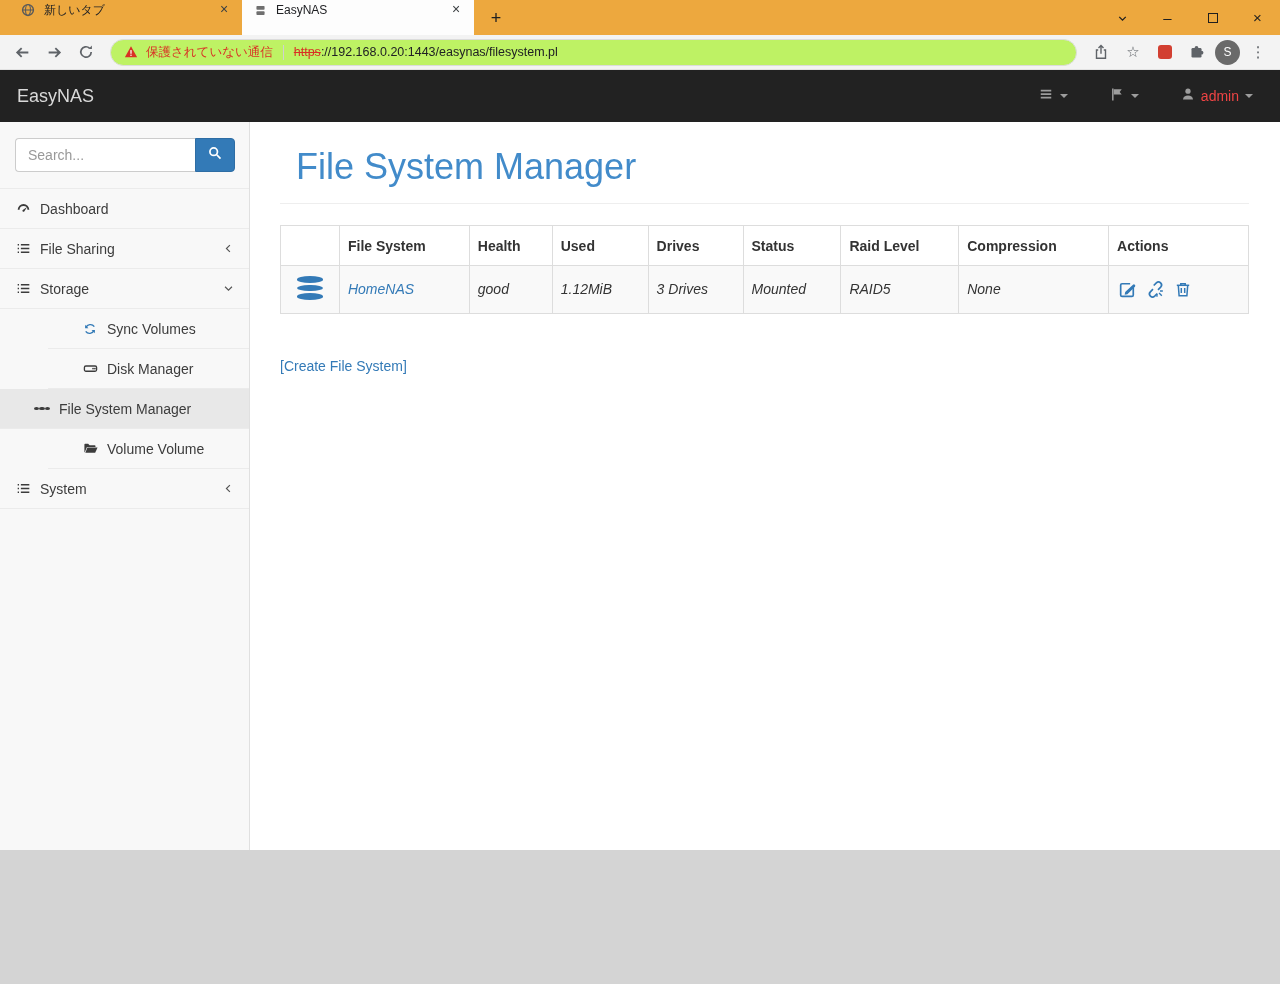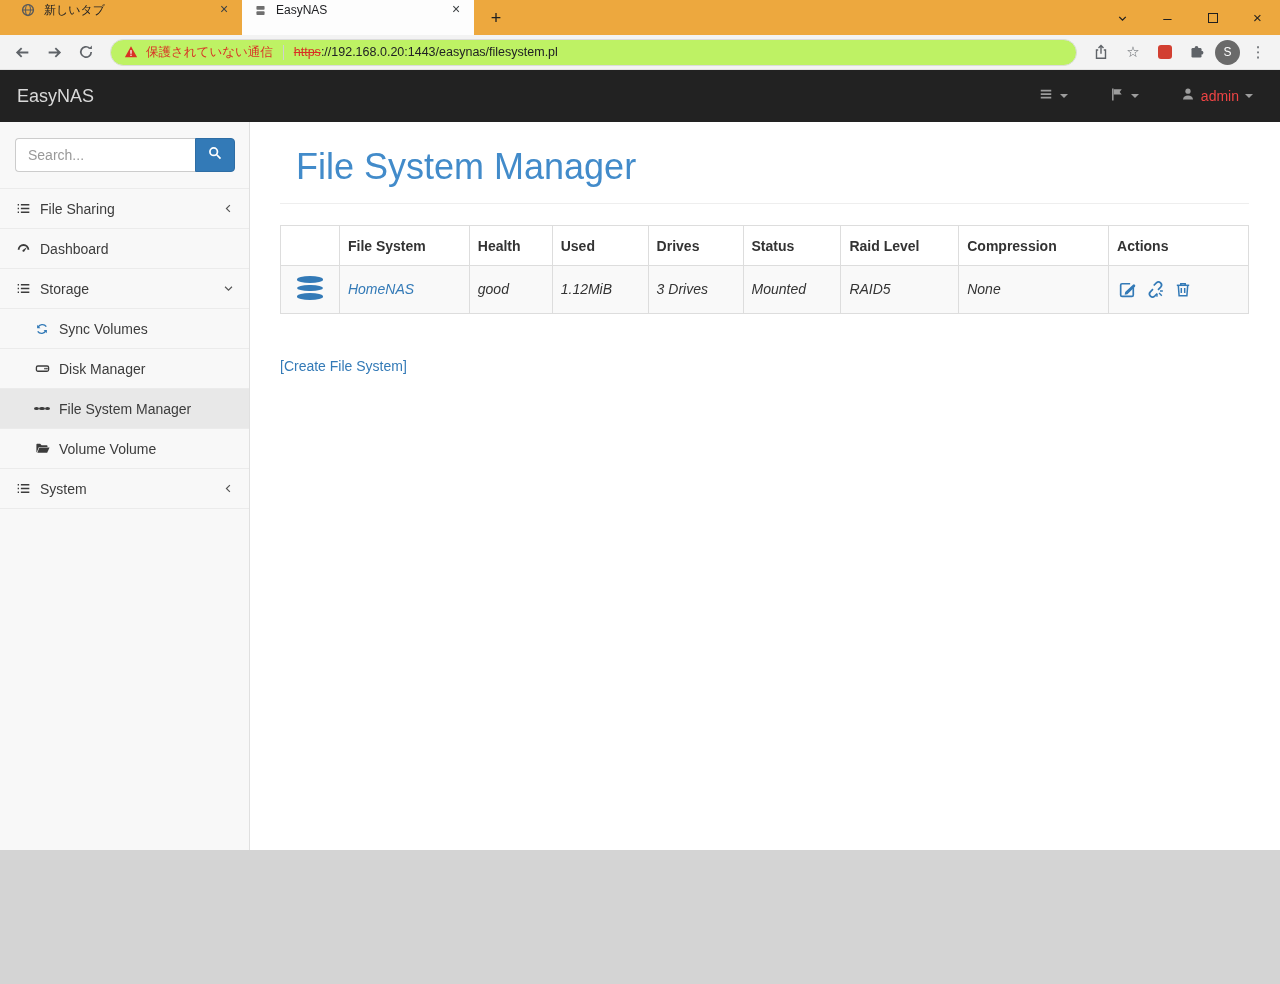--- a/index.html
+++ b/index.html
@@ -93,21 +93,21 @@
   .search-input::placeholder { color:#999; }
   .search-btn {
     width:40px; background:#337ab7; border:1px solid #2e6da4; border-radius:0 4px 4px 0;
     display:flex; align-items:center; justify-content:center; cursor:pointer;
   }
   .side-menu { border-top:1px solid #ebebeb; }
   .side-item {
     height:40px; display:flex; align-items:center; gap:9px; padding:0 15px;
     font-size:14px; color:#3c3c3c; border-bottom:1px solid #ebebeb; cursor:pointer;
   }
-  .side-item.sub { padding-left:34px; }
+  .side-item.sub { padding-left:34px;margin-left:48px; }
   .side-item.active { background:#e8e8e8; }
   .sicon { width:16px; display:flex; align-items:center; justify-content:center; flex:0 0 16px; }
   .chev { margin-left:auto; display:flex; align-items:center; }
 
   
   .db-small span { display:block; width:13px; height:3.4px; background:#3c3c3c; border-radius:50%; margin:1px auto; }
   .db-big span { display:block; width:26px; height:6.5px; background:#337ab7; border-radius:50%; margin:2px auto; }
 
   
   .content { flex:1; padding:12px 31px 0 30px; }
@@ -263,40 +263,40 @@
               <circle cx="6.5" cy="6.5" r="4.3" fill="none" stroke="#fff" stroke-width="2"></circle>
               <path d="M10 10l4.3 4.3" stroke="#fff" stroke-width="2"></path>
             </svg>
         </span>
       </div>
     </div>
 
     <div class="side-menu">
       <div class="side-item">
         <span class="sicon">
+          <svg width="15" height="15" viewBox="0 0 16 16" fill="#3c3c3c">
+              <path d="M8 3.2A6.2 6.2 0 0 0 1.8 9.4h2A4.2 4.2 0 0 1 8 5.2a4.2 4.2 0 0 1 4.2 4.2h2A6.2 6.2 0 0 0 8 3.2z"></path>
+              <path d="M7.2 9.6a1.1 1.1 0 1 0 1.6 1.5L11.8 6.4z"></path>
+            </svg>
+        </span>
+        <span>Dashboard</span>
+      </div>
+
+      <div class="side-item">
+        <span class="sicon">
           <svg width="15" height="15" viewBox="0 0 16 16" stroke="#3c3c3c" stroke-width="1.6">
               <path d="M5.2 4h9M5.2 8h9M5.2 12h9M1.8 4h1.4M1.8 8h1.4M1.8 12h1.4"></path>
             </svg>
         </span>
         <span>File Sharing</span>
         <span class="chev">
           <svg width="11" height="11" viewBox="0 0 16 16">
               <path d="M10 3 5 8l5 5" stroke="#555" stroke-width="1.7" fill="none"></path>
             </svg>
         </span>
-      </div>
-
-      <div class="side-item">
-        <span class="sicon">
-          <svg width="15" height="15" viewBox="0 0 16 16" fill="#3c3c3c">
-              <path d="M8 3.2A6.2 6.2 0 0 0 1.8 9.4h2A4.2 4.2 0 0 1 8 5.2a4.2 4.2 0 0 1 4.2 4.2h2A6.2 6.2 0 0 0 8 3.2z"></path>
-              <path d="M7.2 9.6a1.1 1.1 0 1 0 1.6 1.5L11.8 6.4z"></path>
-            </svg>
-        </span>
-        <span>Dashboard</span>
       </div>
 
       <div class="side-item">
         <span class="sicon">
           <svg width="15" height="15" viewBox="0 0 16 16" stroke="#3c3c3c" stroke-width="1.6">
               <path d="M5.2 4h9M5.2 8h9M5.2 12h9M1.8 4h1.4M1.8 8h1.4M1.8 12h1.4"></path>
             </svg>
         </span>
         <span>Storage</span>
         <span class="chev">

